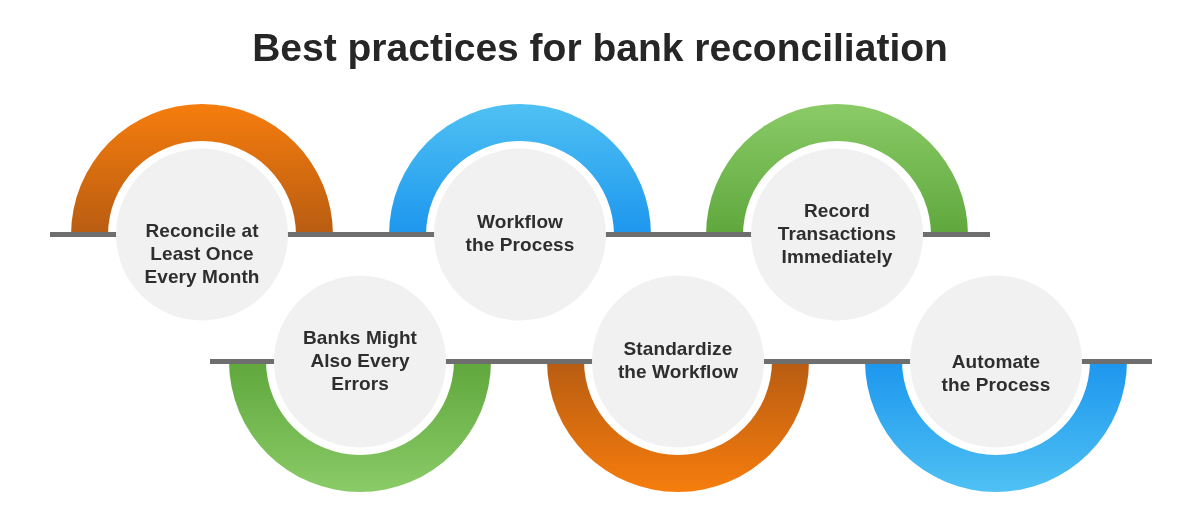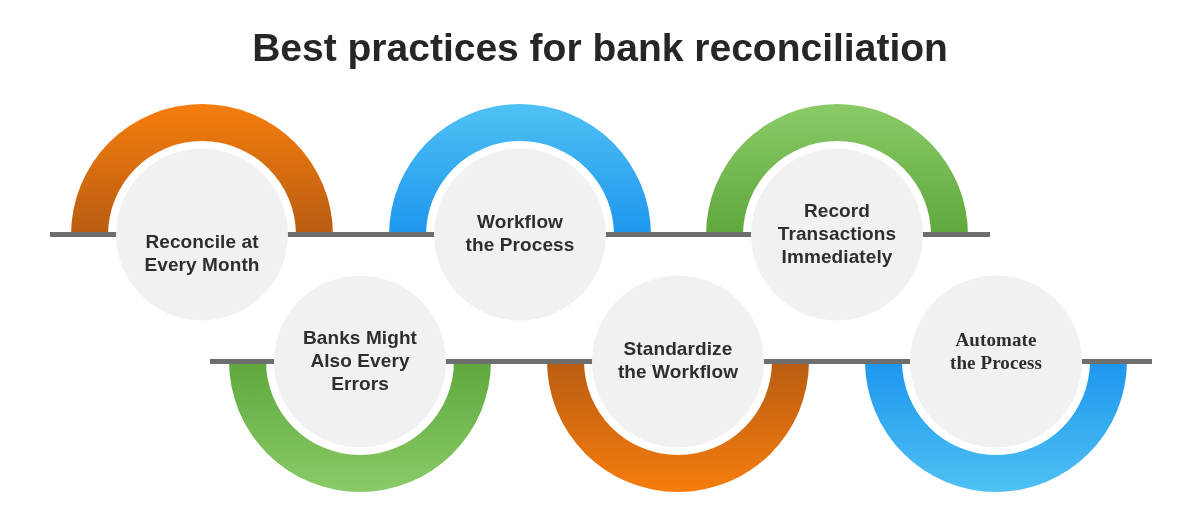--- a/index.html
+++ b/index.html
@@ -17,21 +17,21 @@
     position:absolute; width:200px; transform:translate(-50%,-50%);
     text-align:center; font-size:19px; font-weight:700; line-height:1.2;
     color:#2e2e2e; letter-spacing:0.1px;
   }
   .node-label .line { display:block; }
   .label-1 { left:202px; top:234px;margin-top:20px; }
   .label-2 { left:520px; top:234px; }
   .label-3 { left:837px; top:234px; }
   .label-4 { left:360px; top:361px; }
   .label-5 { left:678px; top:361px; }
-  .label-6 { left:996px; top:352px;font-family:Liberation Serif, serif; }
+  .label-6 { left:996px; top:374px; }
 </style>
 </head>
 <body>
 
 <div class="stage">
 
   <h1 class="title">Best practices for bank reconciliation</h1>
 
   <svg class="diagram" width="1200" height="522" viewBox="0 0 1200 522">
     <defs>
@@ -74,20 +74,21 @@
     <circle cx="202" cy="234.5" r="86" fill="#F1F1F1"></circle>
     <circle cx="520" cy="234.5" r="86" fill="#F1F1F1"></circle>
     <circle cx="837" cy="234.5" r="86" fill="#F1F1F1"></circle>
     <circle cx="360" cy="361.5" r="86" fill="#F1F1F1"></circle>
     <circle cx="678" cy="361.5" r="86" fill="#F1F1F1"></circle>
     <circle cx="996" cy="361.5" r="86" fill="#F1F1F1"></circle>
   </svg>
 
   <div class="node-label label-1">
     <span class="line">Reconcile at</span>
+    <span class="line">Least Once</span>
     <span class="line">Every Month</span>
   </div>
 
   <div class="node-label label-2">
     <span class="line">Workflow</span>
     <span class="line">the Process</span>
   </div>
 
   <div class="node-label label-3">
     <span class="line">Record</span>

